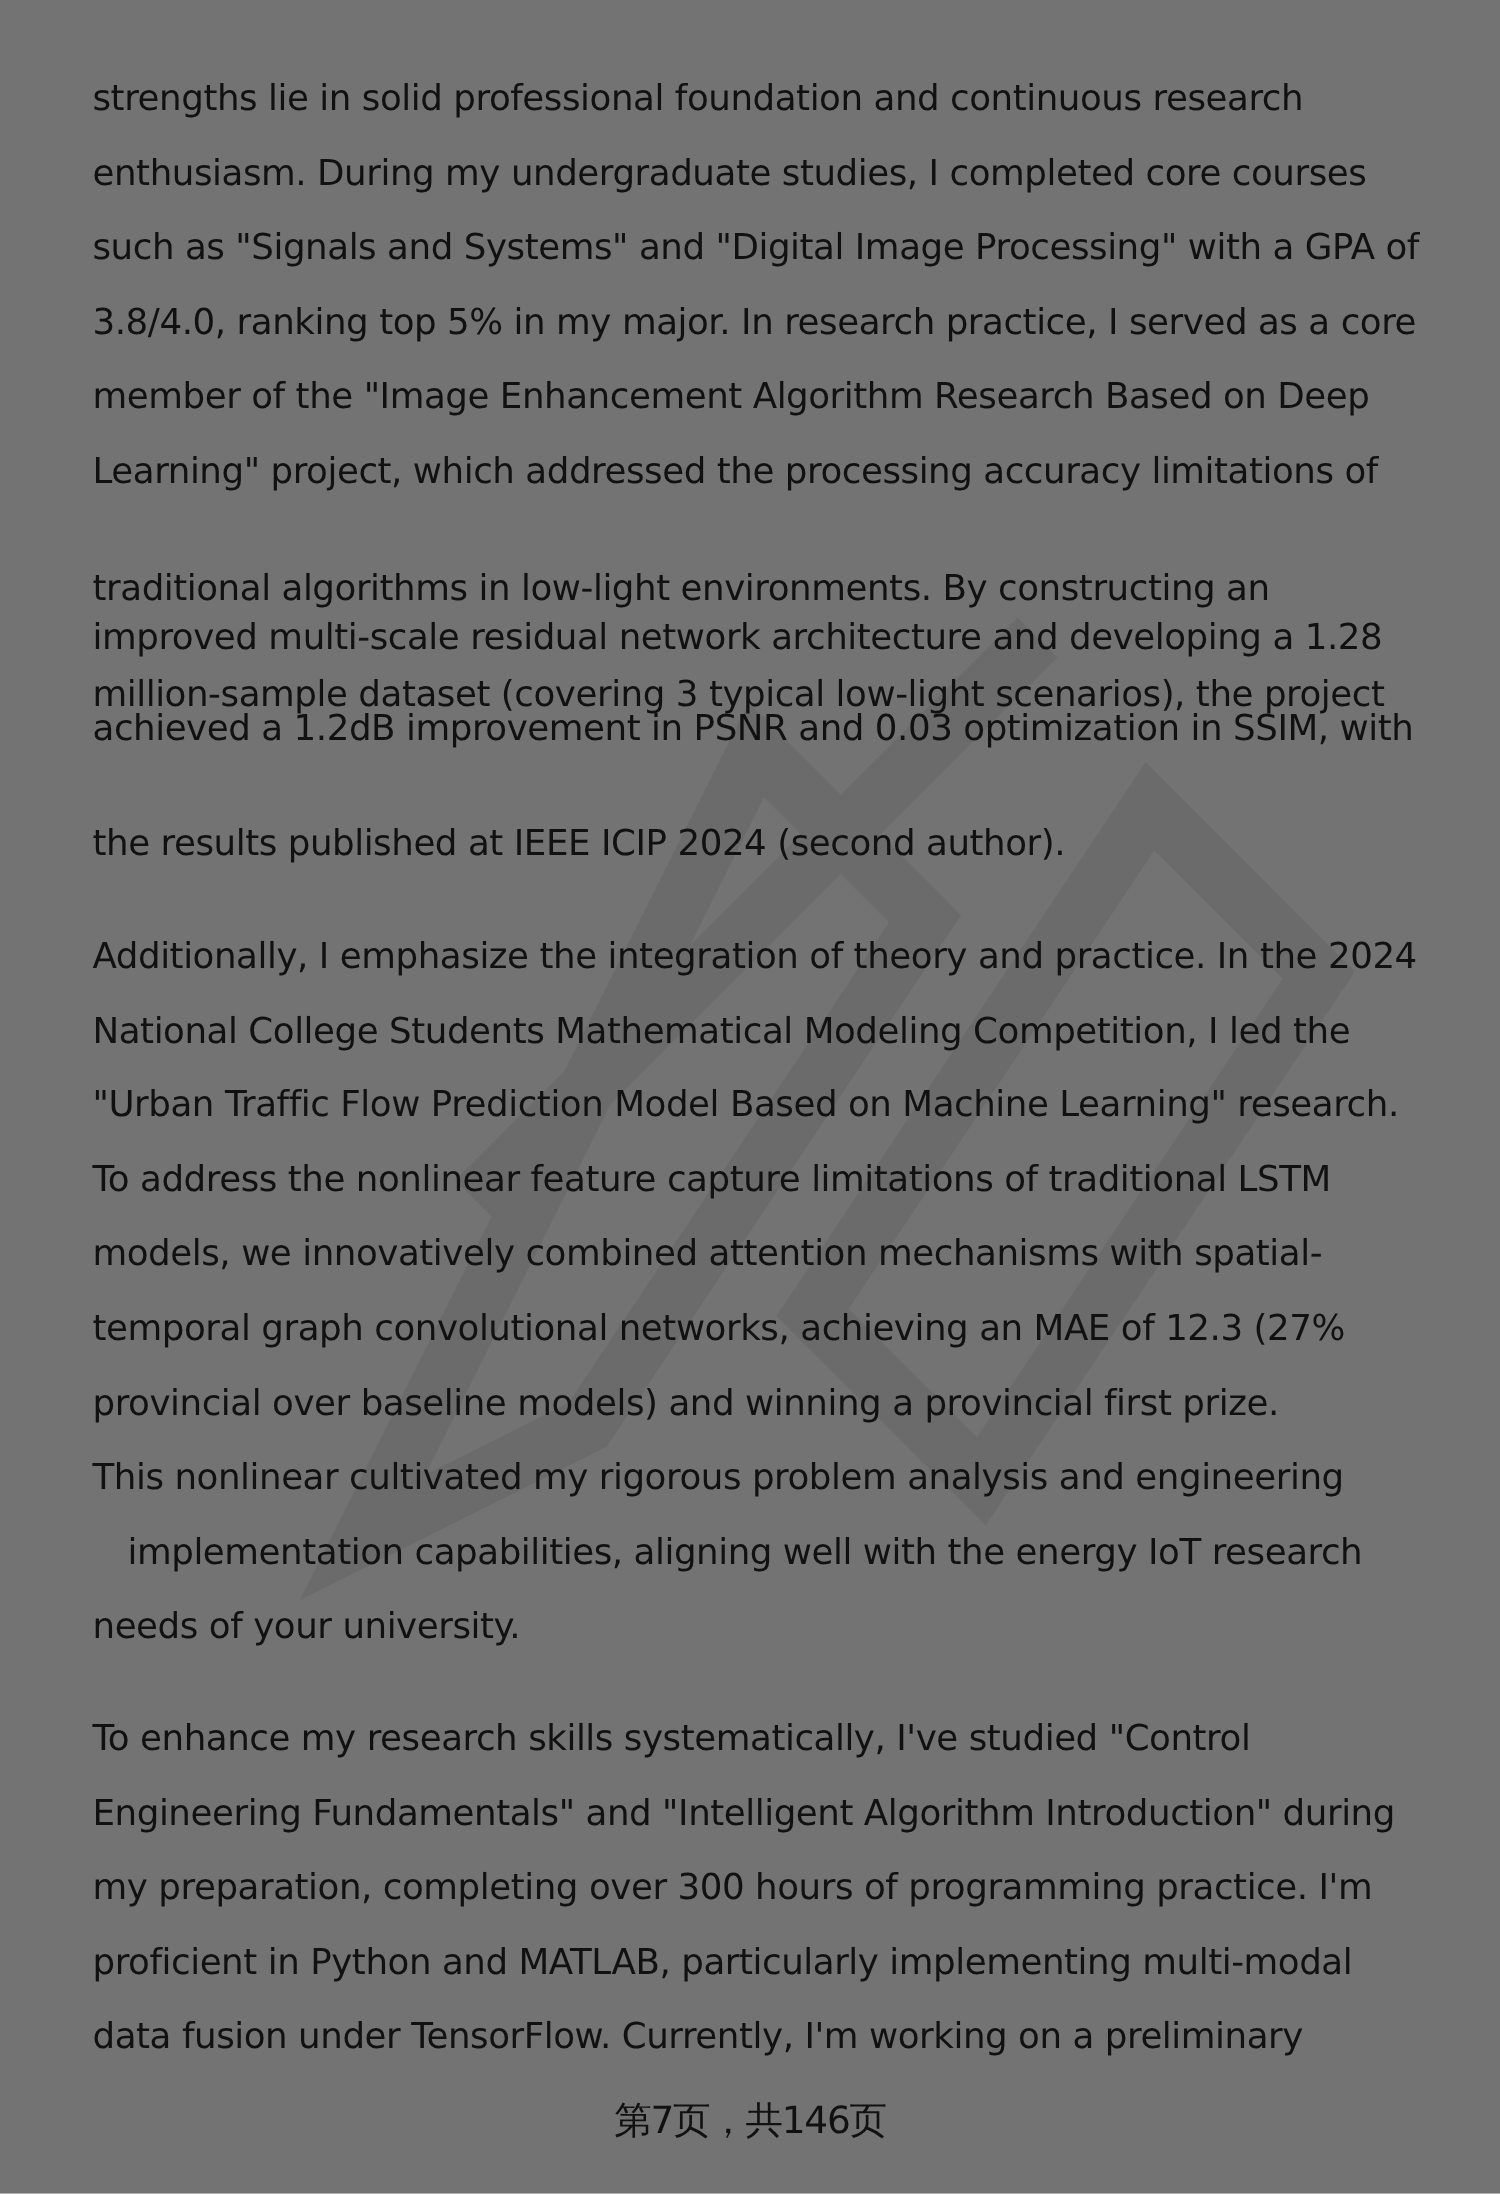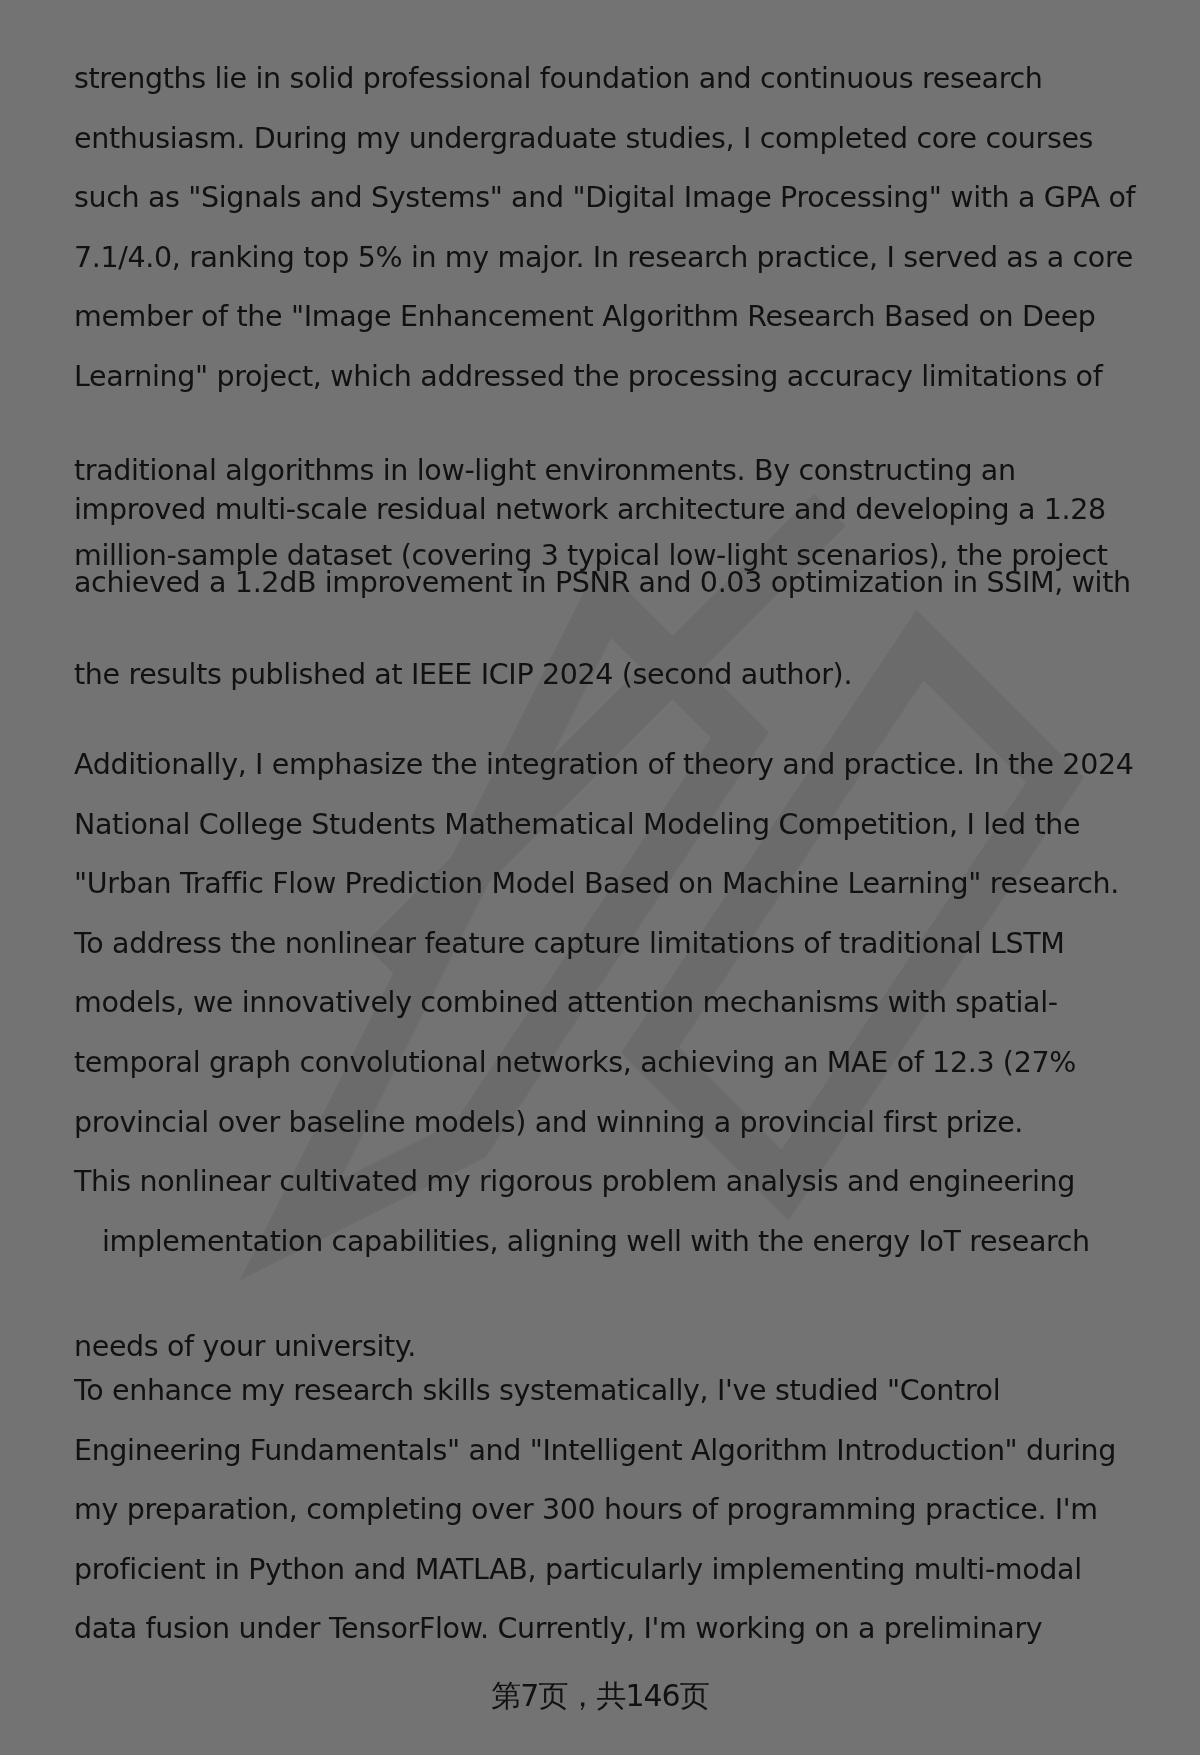--- a/index.html
+++ b/index.html
@@ -28,38 +28,38 @@
       <path d="M10 90 L45 20 L60 35 L30 80 Z"></path>
       <path d="M50 70 L80 25 L95 40 L65 85 Z"></path>
       <path d="M20 60 L70 10"></path>
     </g>
   </svg>
 
   <div id="text-layer">
       <div class="line" style="top: 62px;">strengths lie in solid professional foundation and continuous research</div>
       <div class="line" style="top: 121.6px;">enthusiasm. During my undergraduate studies, I completed core courses</div>
       <div class="line" style="top: 181.2px;">such as "Signals and Systems" and "Digital Image Processing" with a GPA of</div>
-      <div class="line" style="top: 240.8px;">7.1/4.0, ranking top 5% in my major. In research practice, I served as a core</div>
+      <div class="line" style="top: 240.8px;">3.8/4.0, ranking top 5% in my major. In research practice, I served as a core</div>
       <div class="line" style="top: 300.4px;">member of the "Image Enhancement Algorithm Research Based on Deep</div>
       <div class="line" style="top: 360px;">Learning" project, which addressed the processing accuracy limitations of</div>
       <div class="line" style="top: 419.6px; margin-top: 34px;">traditional algorithms in low-light environments. By constructing an</div>
       <div class="line" style="top: 493px;">improved multi-scale residual network architecture and developing a 1.28</div>
       <div class="line" style="top: 538.8px;">million-sample dataset (covering 3 typical low-light scenarios), the project</div>
       <div class="line" style="top: 566px;">achieved a 1.2dB improvement in PSNR and 0.03 optimization in SSIM, with</div>
       <div class="line" style="top: 658px;">the results published at IEEE ICIP 2024 (second author).</div>
       <div class="line" style="top: 748px;">Additionally, I emphasize the integration of theory and practice. In the 2024</div>
       <div class="line" style="top: 807.6px;">National College Students Mathematical Modeling Competition, I led the</div>
       <div class="line" style="top: 867.2px;">"Urban Traffic Flow Prediction Model Based on Machine Learning" research.</div>
       <div class="line" style="top: 926.8px;">To address the nonlinear feature capture limitations of traditional LSTM</div>
       <div class="line" style="top: 986.4px;">models, we innovatively combined attention mechanisms with spatial-</div>
       <div class="line" style="top: 1046px;">temporal graph convolutional networks, achieving an MAE of 12.3 (27%</div>
       <div class="line" style="top: 1105.6px;">provincial over baseline models) and winning a provincial first prize.</div>
       <div class="line" style="top: 1165.2px;">This nonlinear cultivated my rigorous problem analysis and engineering</div>
       <div class="line" style="top: 1224.8px; margin-left: 28px;">implementation capabilities, aligning well with the energy IoT research</div>
-      <div class="line" style="top: 1284.4px; margin-top: 46px;">needs of your university.</div>
+      <div class="line" style="top: 1284.4px;">needs of your university.</div>
       <div class="line" style="top: 1374px;">To enhance my research skills systematically, I've studied "Control</div>
       <div class="line" style="top: 1433.6px;">Engineering Fundamentals" and "Intelligent Algorithm Introduction" during</div>
       <div class="line" style="top: 1493.2px; text-align: center;">my preparation, completing over 300 hours of programming practice. I'm</div>
       <div class="line" style="top: 1552.8px;">proficient in Python and MATLAB, particularly implementing multi-modal</div>
       <div class="line" style="top: 1612.4px;">data fusion under TensorFlow. Currently, I'm working on a preliminary</div>
     </div>
 
   <div class="footer">第7页，共146页</div>
 </div>
 

